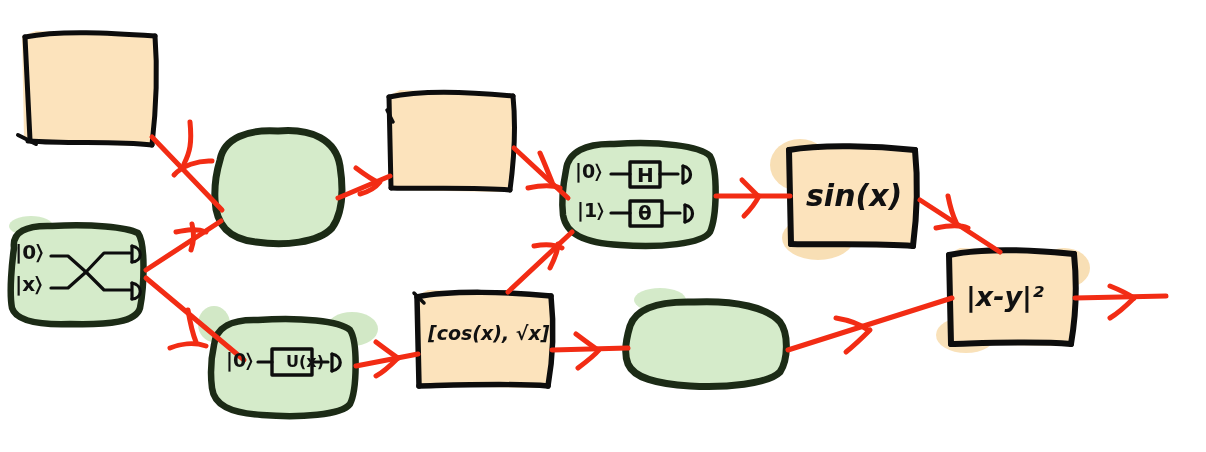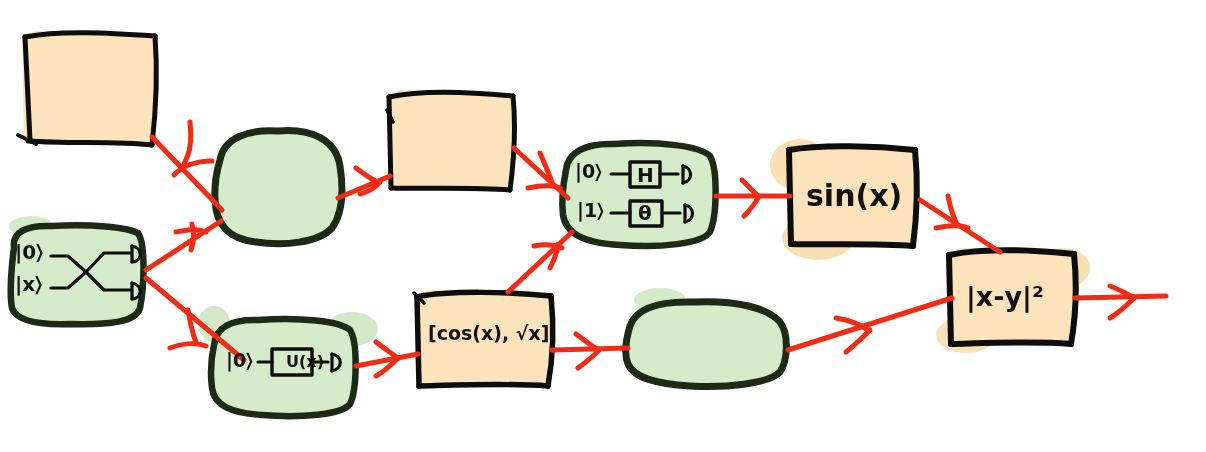--- a/index.html
+++ b/index.html
@@ -8,21 +8,21 @@
     width:1206px;height:452px;overflow:hidden;position:relative;
   }
   #canvas{position:absolute;left:0;top:0;width:1206px;height:452px;}
   .lbl{
     position:absolute;
     font-family:"DejaVu Sans", sans-serif;
     color:#111111;
     white-space:nowrap;
     pointer-events:none;
   }
-  .node-label{font-weight:700;}
+  .node-label{font-weight:700;font-style:italic;}
   svg{display:block;}
   .stroke-dark{fill:none;stroke:#1c2b16;stroke-linecap:round;stroke-linejoin:round;}
   .stroke-black{fill:none;stroke:#0d0d0d;stroke-linecap:round;stroke-linejoin:round;}
   .arrow{fill:none;stroke:#f22c14;stroke-width:5;stroke-linecap:round;stroke-linejoin:round;}
   .arrow-head{fill:none;stroke:#f22c14;stroke-width:5;stroke-linecap:round;stroke-linejoin:round;}
   .wire{fill:none;stroke:#0d0d0d;stroke-width:3.2;stroke-linecap:round;stroke-linejoin:round;}
   .gatebox{fill:none;stroke:#0d0d0d;stroke-width:3.4;stroke-linejoin:round;}
 </style>
 </head>
 <body>

